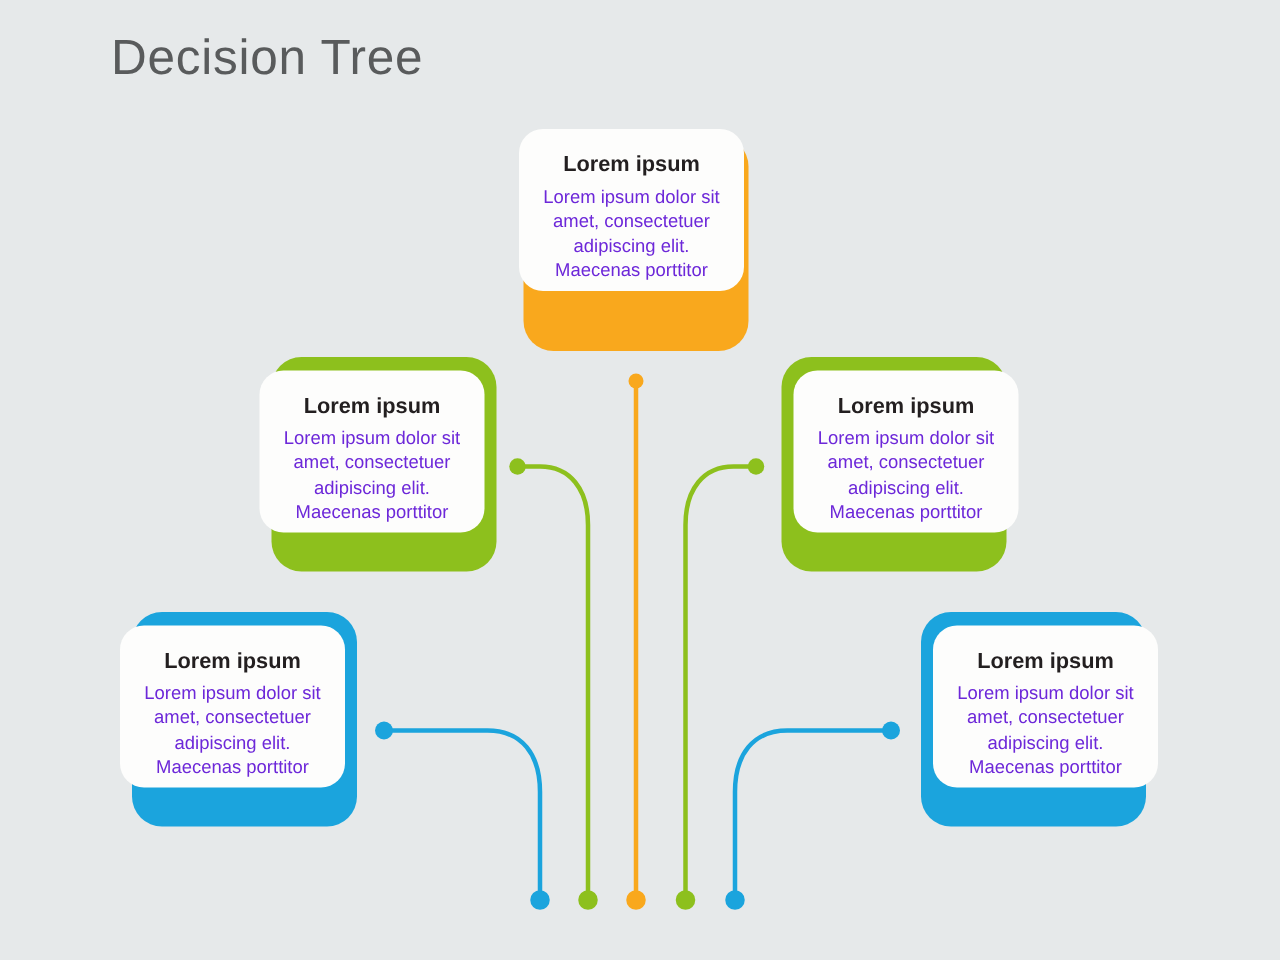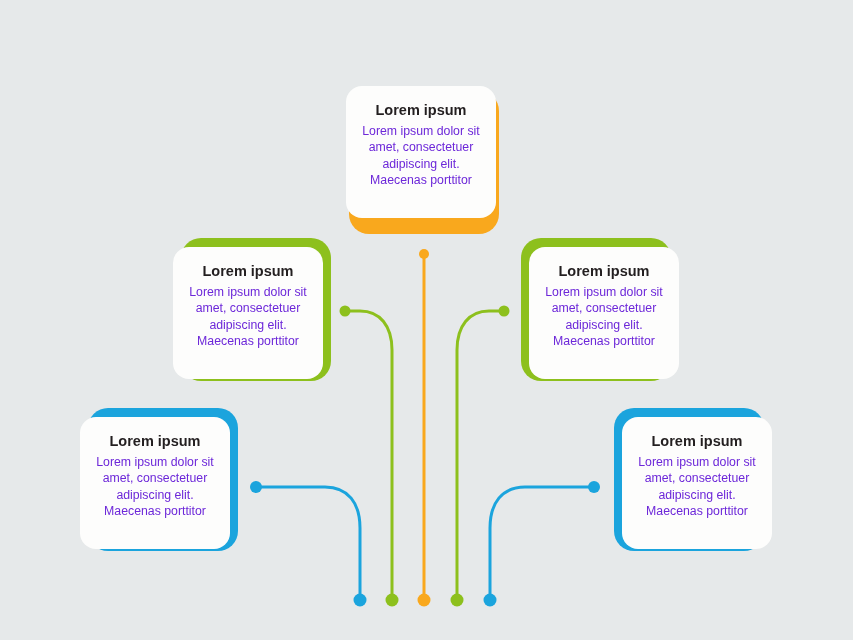--- a/index.html
+++ b/index.html
@@ -43,21 +43,21 @@
   }
   .node .accent {
     position: absolute;
     width: 150px;
     height: 143px;
     border-radius: 20px;
   }
   .node .panel {
     position: absolute;
     width: 150px;
-    height: 132px;
+    height: 108px;
     border-radius: 16px;
     background: #fdfdfc;
     box-sizing: border-box;
     padding: 15px 10px 0 10px;
     text-align: center;
   }
   
   .node.orange .accent { background: #f9a81d; }
   .node.orange .panel  { left: -3px; top: -5px; }
   
@@ -91,20 +91,21 @@
   #node-left-mid   { left: 181px; top: 238px; }
   #node-right-mid  { left: 521px; top: 238px; }
   #node-left-low   { left:  88px; top: 408px; }
   #node-right-low  { left: 614px; top: 408px; }
 </style>
 </head>
 <body>
 
 <div id="stage">
 
+  <div id="page-title">Decision Tree</div>
 
   <svg id="connectors" viewBox="0 0 853 640" width="853" height="640" xmlns="http://www.w3.org/2000/svg">
 
     <g>
       <line x1="424" y1="252" x2="424" y2="600" stroke="#f9a81d" stroke-width="3" stroke-linecap="round"></line>
       <circle cx="424" cy="254" r="5" fill="#f9a81d"></circle>
       <circle cx="424" cy="600" r="6.5" fill="#f9a81d"></circle>
     </g>
 
     <g>

